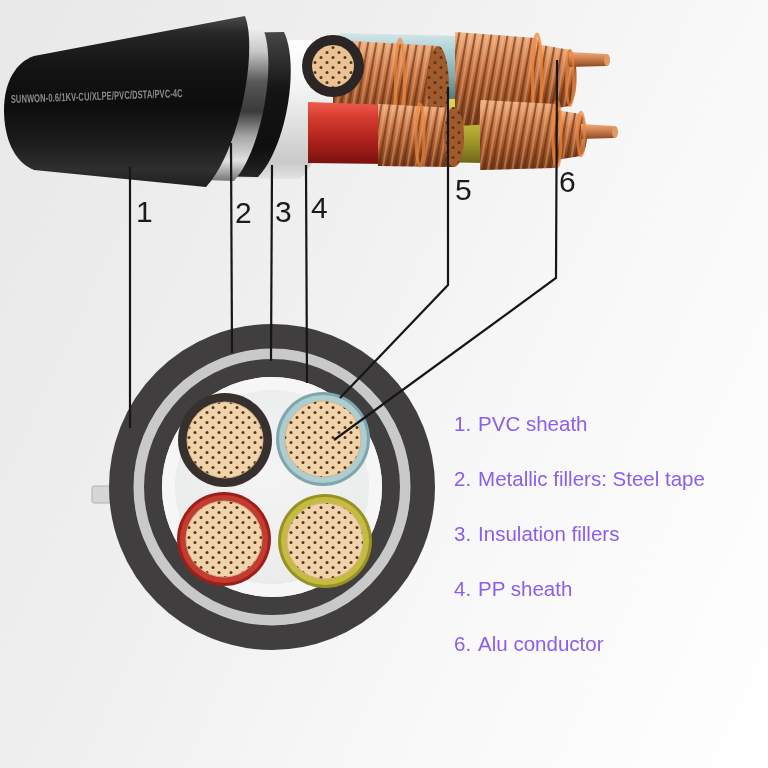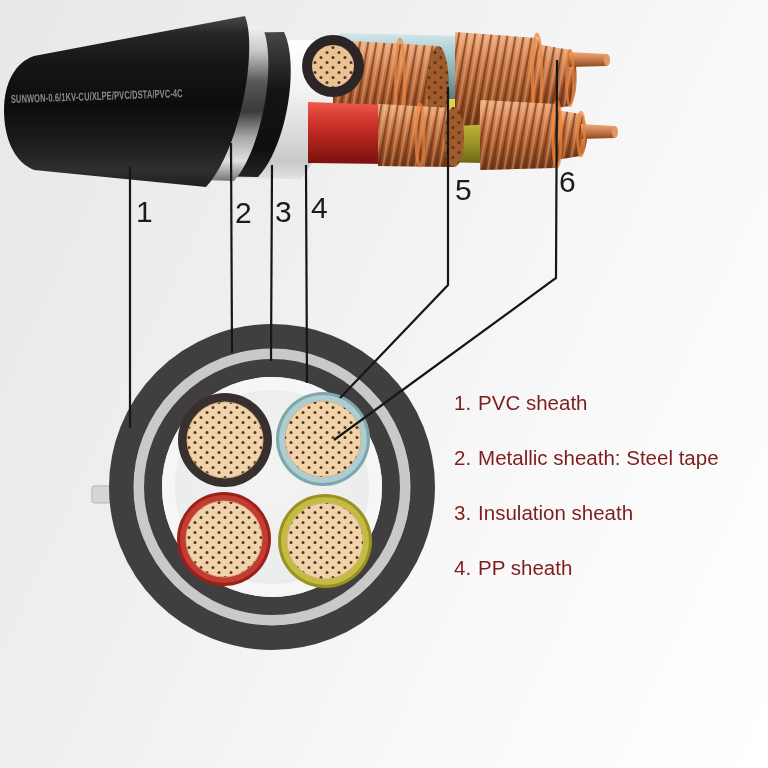--- a/index.html
+++ b/index.html
@@ -11,22 +11,22 @@
   #diagram-svg{position:absolute;left:0;top:0;width:768px;height:768px;}
   .callout-num{
     font-family:"Liberation Sans", sans-serif;
     font-size:30px;fill:#1b1b1b;
   }
   .marking{
     font-family:"Liberation Sans", sans-serif;
     font-weight:bold;font-size:11.5px;fill:#989898;letter-spacing:.2px;opacity:.9;
   }
   #legend{
-    position:absolute;left:454px;top:392px;width:310px;
-    color:#7f1d1d;font-size:20.5px;line-height:22px;
+    position:absolute;left:454px;top:413px;width:310px;
+    color:#8b5cf6;font-size:20.5px;line-height:22px;
   }
   .legend-item{margin-bottom:33px;white-space:nowrap;}
   .legend-item .num{display:inline-block;margin-right:7px;}
 </style>
 </head>
 <body>
 
 <svg id="diagram-svg" viewBox="0 0 768 768">
   <defs>
     <linearGradient id="gSheath" x1="0" y1="0" x2="0" y2="1">
@@ -215,21 +215,24 @@
     <text class="callout-num" x="455" y="200">5</text>
     <text class="callout-num" x="559" y="192">6</text>
   </g>
 </svg>
 
 <div id="legend">
   <div class="legend-item">
     <span class="num">1.</span><span>PVC sheath</span>
   </div>
   <div class="legend-item">
-    <span class="num">2.</span><span>Metallic sheath: Steel tape</span>
-  </div>
-  <div class="legend-item">
-    <span class="num">3.</span><span>Insulation sheath</span>
+    <span class="num">2.</span><span>Metallic fillers: Steel tape</span>
+  </div>
+  <div class="legend-item">
+    <span class="num">3.</span><span>Insulation fillers</span>
   </div>
   <div class="legend-item">
     <span class="num">4.</span><span>PP sheath</span>
   </div>
+  <div class="legend-item">
+    <span class="num">6.</span><span>Alu conductor</span>
+  </div>
 </div>
 
 </body></html>

